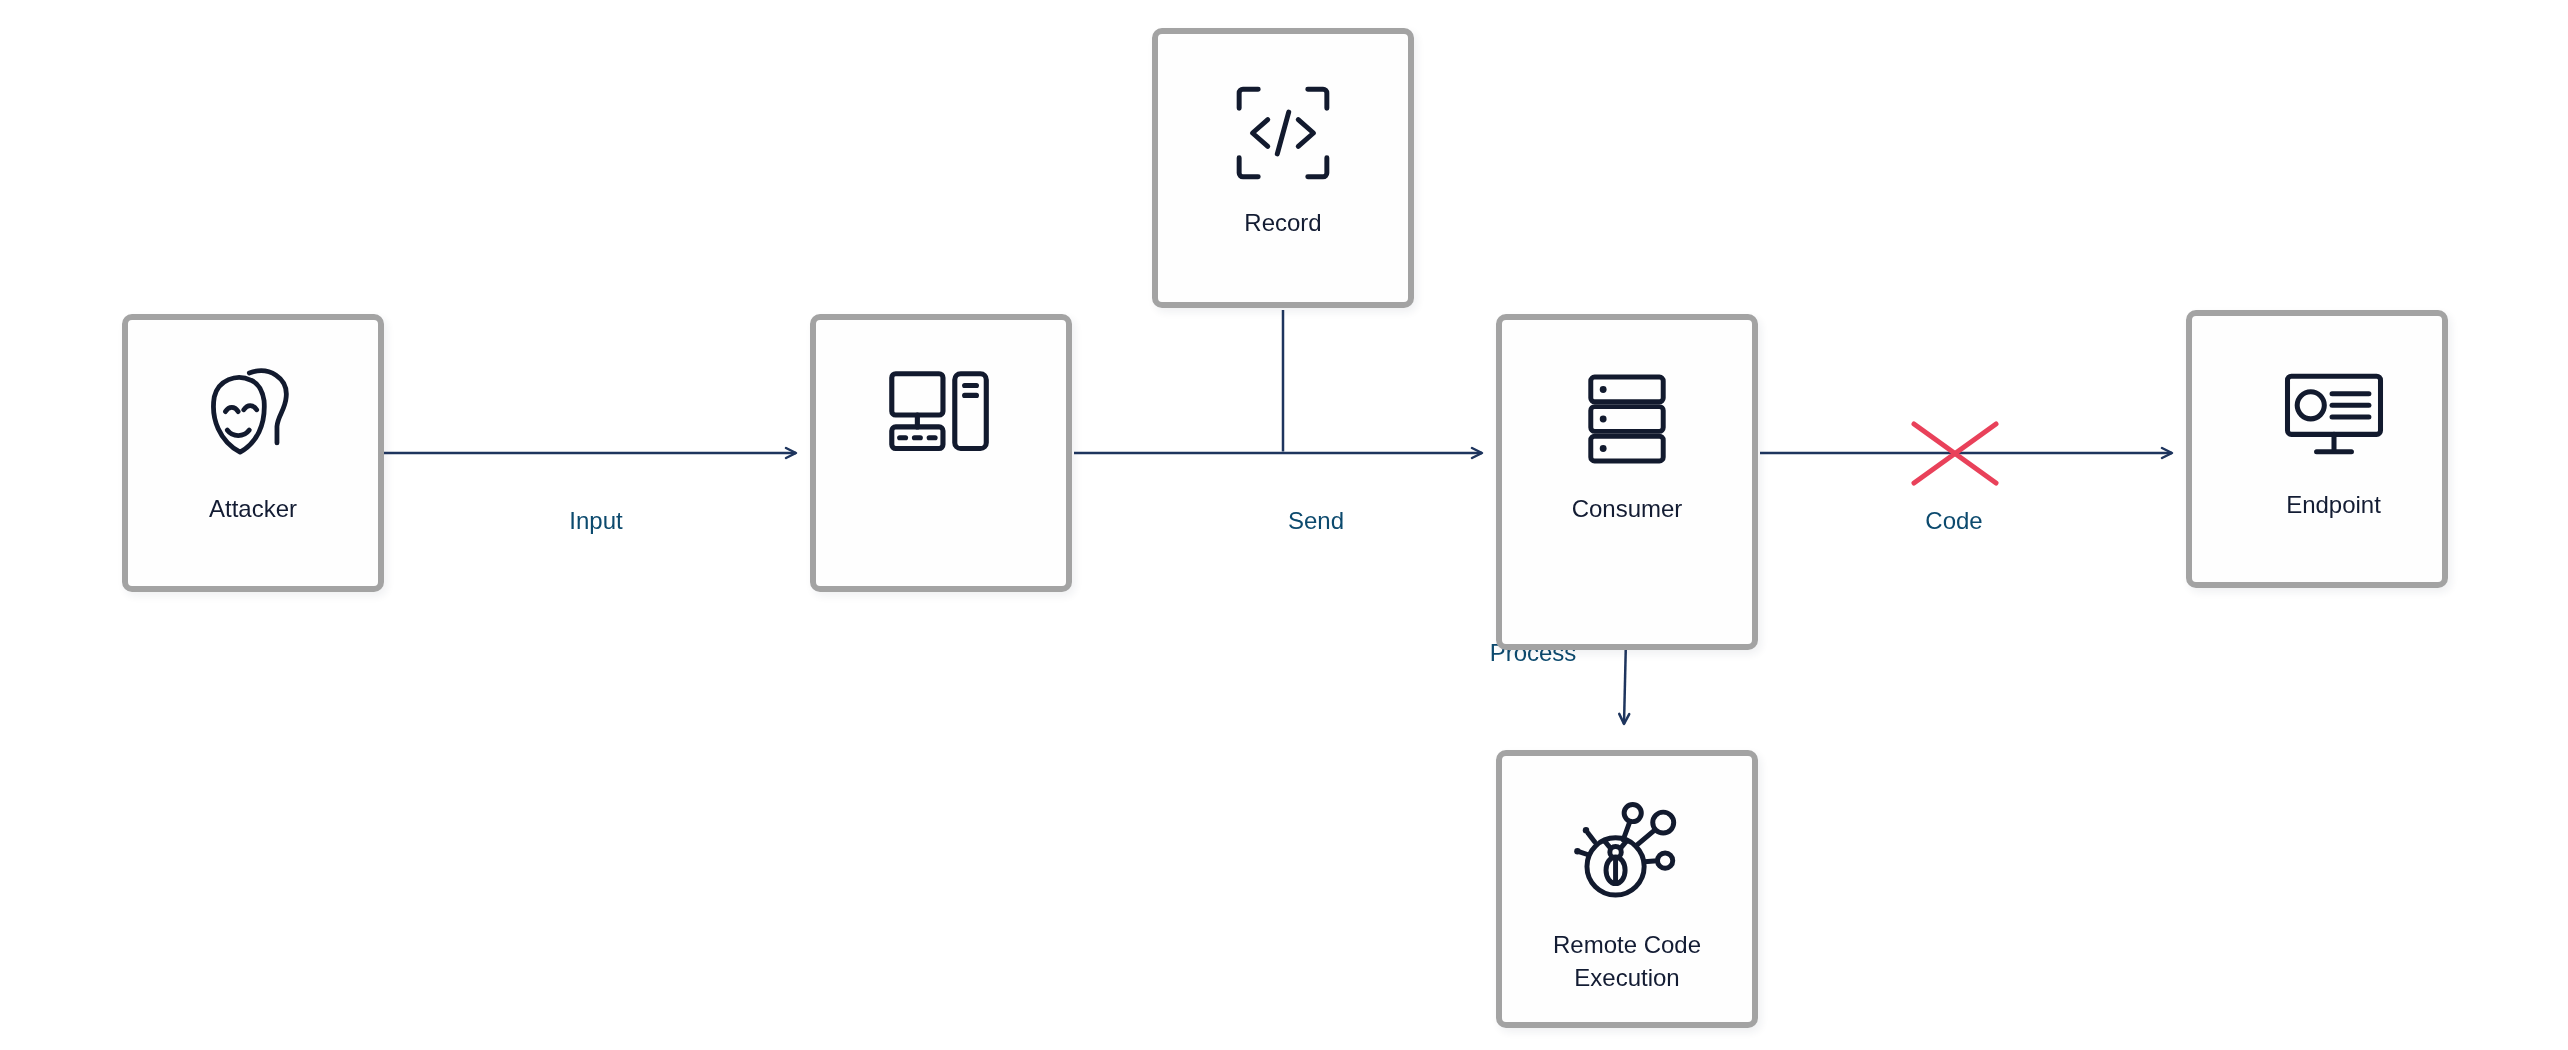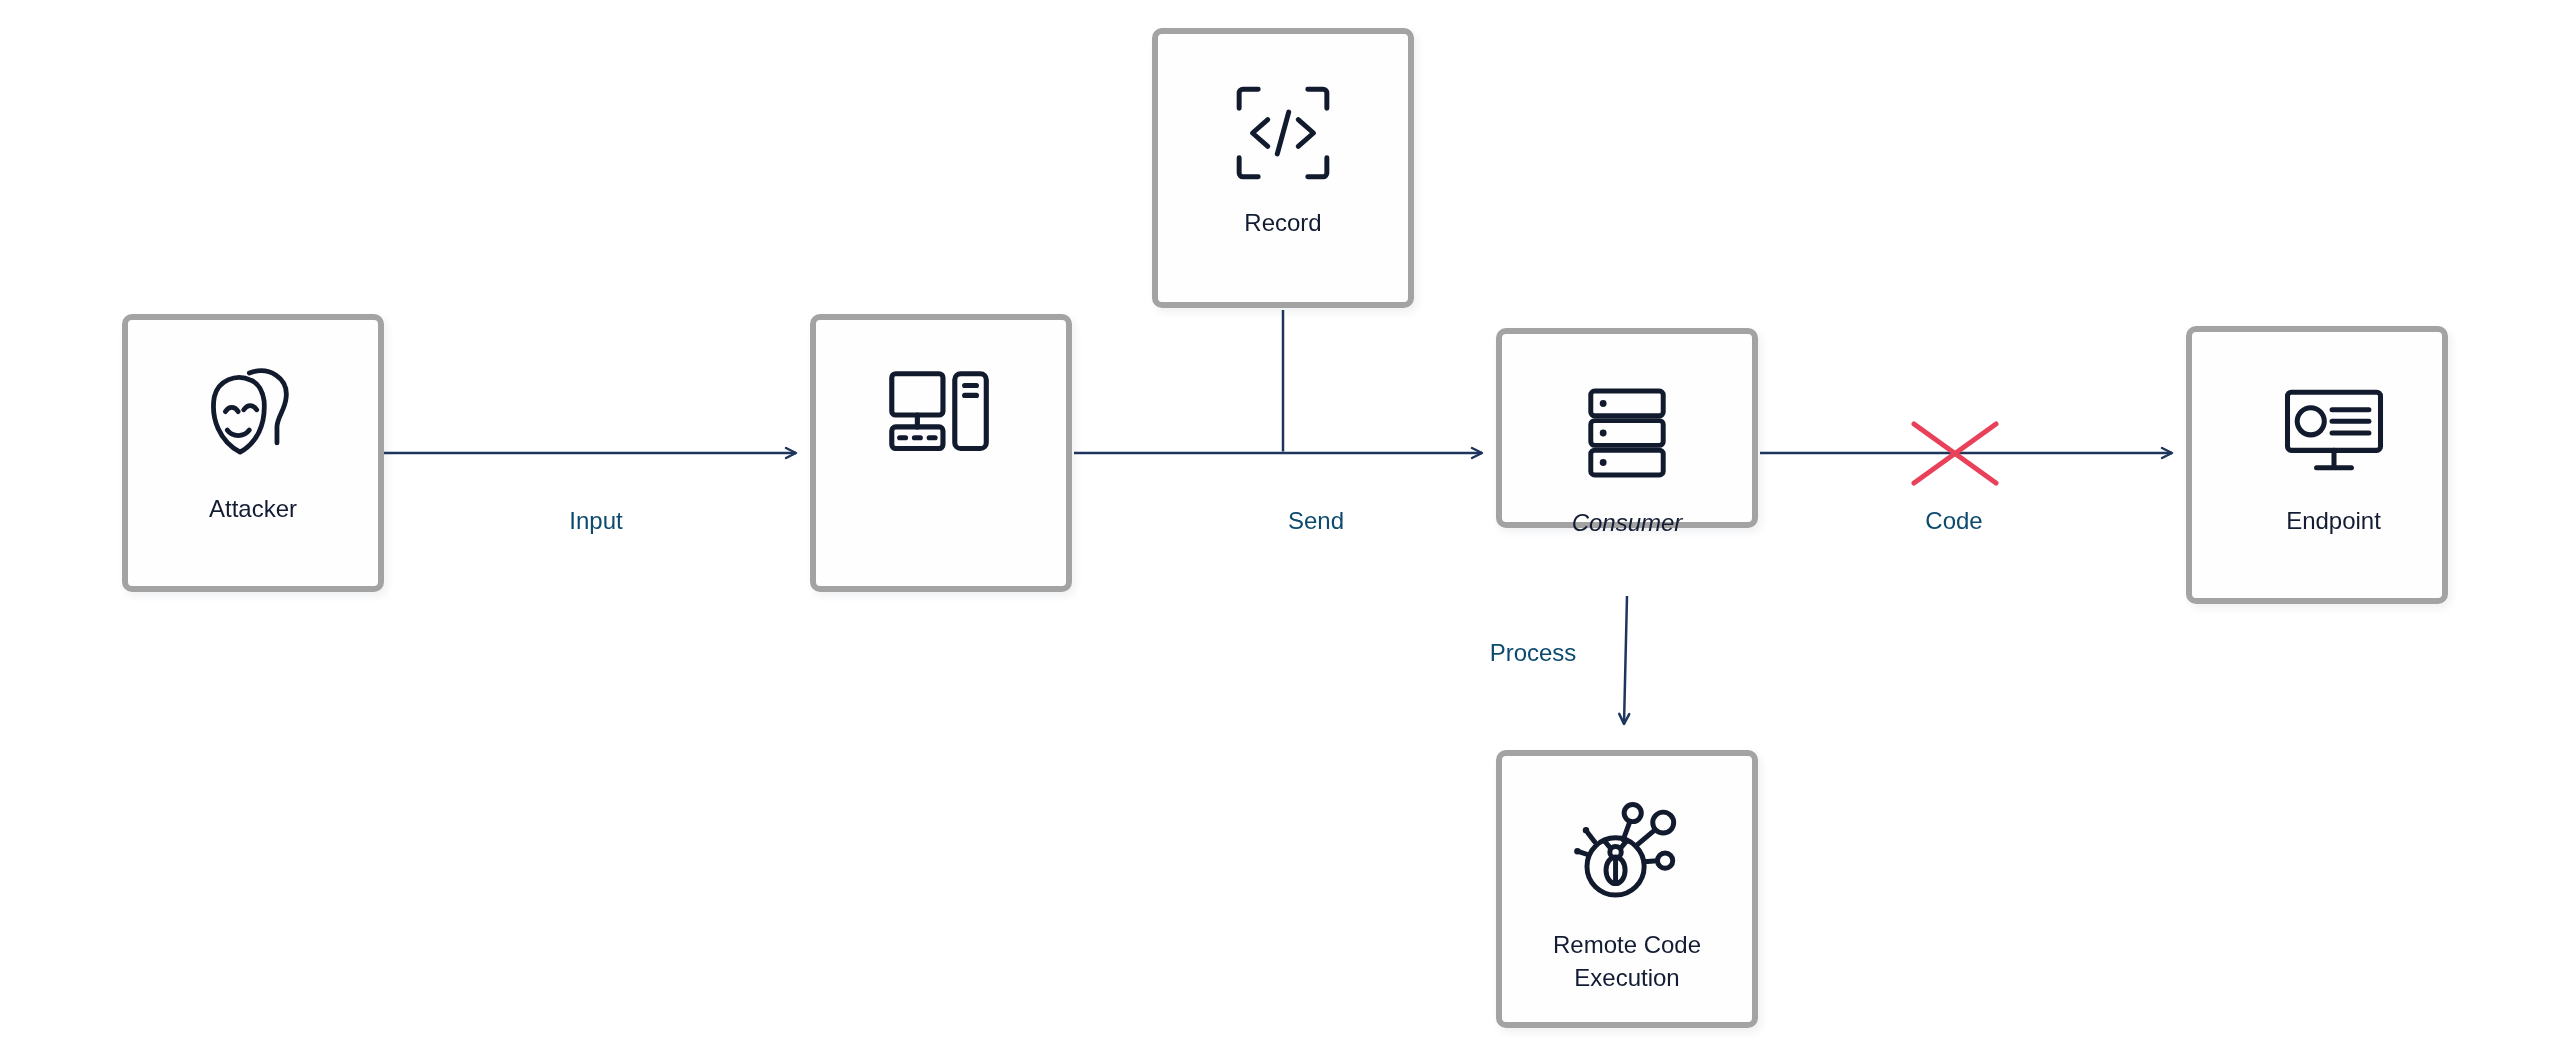--- a/index.html
+++ b/index.html
@@ -125,35 +125,35 @@
         <path class="ic" d="M 55 45 V 53 a 2 2 0 0 1 -2 2 H 45"></path>
         <path class="ic" d="M 19 55 H 11 a 2 2 0 0 1 -2 -2 V 45"></path>
         <path class="ic" d="M 24 25 L 16 32 L 24 39"></path>
         <path class="ic" d="M 40 25 L 48 32 L 40 39"></path>
         <path class="ic" d="M 35 21 L 29 43"></path>
       </svg>
     </span>
     <div class="node-label">Record</div>
   </div>
 
-  <div class="node" style="left:1496px; top:328px; height:200px;font-style:italic;">
+  <div class="node" style="left:1496px; top:314px; height:336px;">
     <span class="icon">
       <svg width="122" height="122" viewBox="0 0 64 64">
         <rect class="ic" x="13" y="10" width="38" height="13" rx="2"></rect>
         <rect class="ic" x="13" y="25.5" width="38" height="13" rx="2"></rect>
         <rect class="ic" x="13" y="41" width="38" height="13" rx="2"></rect>
         <circle class="ic-fill" cx="19.5" cy="16.5" r="1.8"></circle>
         <circle class="ic-fill" cx="19.5" cy="32" r="1.8"></circle>
         <circle class="ic-fill" cx="19.5" cy="47.5" r="1.8"></circle>
       </svg>
     </span>
     <div class="node-label">Consumer</div>
   </div>
 
-  <div class="node" style="left:2186px; top:326px;padding-left:33px;">
+  <div class="node" style="left:2186px; top:310px;padding-left:33px;">
     <span class="icon">
       <svg width="124" height="124" viewBox="0 0 64 64">
         <rect class="ic" x="8" y="12" width="48" height="30" rx="2"></rect>
         <circle class="ic" cx="20" cy="27" r="7"></circle>
         <path class="ic" d="M 31 21 H 50"></path>
         <path class="ic" d="M 31 27 H 50"></path>
         <path class="ic" d="M 31 33 H 50"></path>
         <path class="ic" d="M 32 42 V 50"></path>
         <path class="ic" d="M 23 51 H 41"></path>
       </svg>

